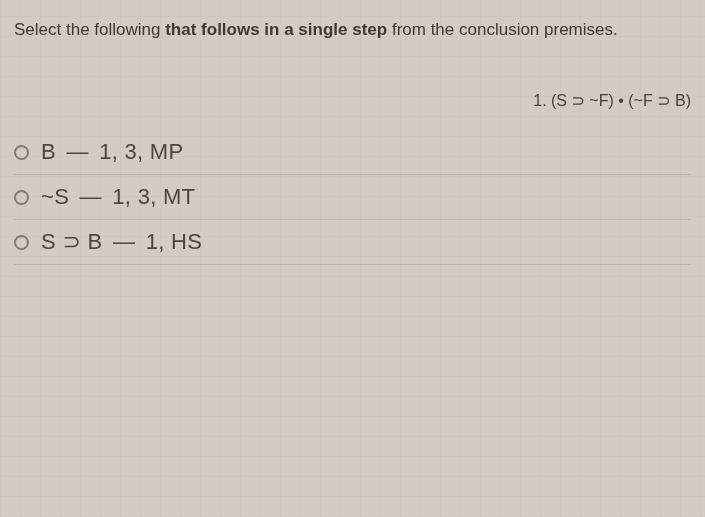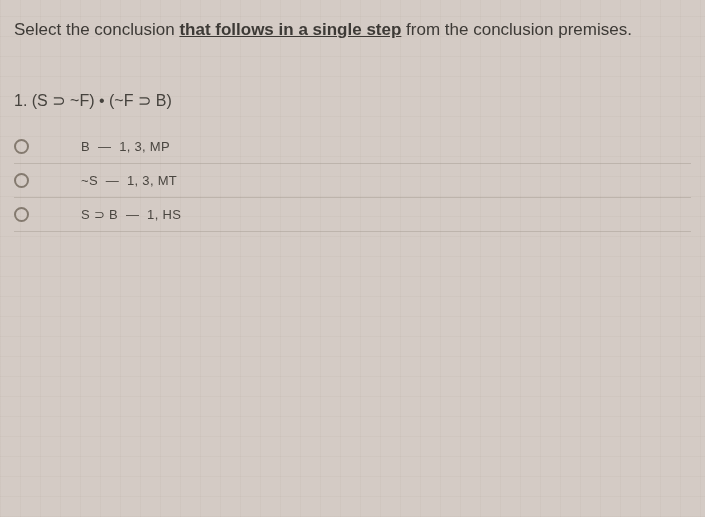--- a/index.html
+++ b/index.html
@@ -18,44 +18,43 @@
       overflow: hidden;
     }
     .question-text {
       font-size: 17px;
       line-height: 1.4;
       margin-bottom: 48px;
       color: #3d3a36;
     }
     .bold {
       font-weight: bold;
-      text-decoration: underline;
     }
     .premises {
+      text-align: right;
     }
     .premise {
       font-size: 16px;
       line-height: 1.4;
       margin-bottom: 18px;
       color: #45423d;
     }
     .options {
       display: flex;
       flex-direction: column;
       gap: 0;
     }
     .option {
       display: flex;
       align-items: center;
       padding: 9px 0;
       border-bottom: 1px solid rgba(120,110,100,0.25);
-      font-size: 13px;
+      font-size: 22px;
       color: #4a4640;
       cursor: pointer;
-      gap: 40px;
     }
     .option:first-child {
       border-top: none;
     }
     .radio {
       width: 15px;
       height: 15px;
       border: 2px solid #847a6f;
       border-radius: 50%;
       margin-right: 12px;
@@ -82,21 +81,21 @@
     .content {
       position: relative;
       z-index: 1;
     }
   </style>
 </head>
 <body>
 
 <div class="content">
   <div class="question-text">
-    <span>Select the conclusion </span><span class="bold">that follows in a single step</span><span> from the conclusion premises.</span>
+    <span>Select the following </span><span class="bold">that follows in a single step</span><span> from the conclusion premises.</span>
   </div>
 
   <div class="premises">
     <div class="premise">1. (S  ⊃ ~F) • (~F  ⊃ B)</div>
   </div>
 
   <div class="options">
     <label class="option">
       <span class="radio"></span>
       <span class="option-label">

